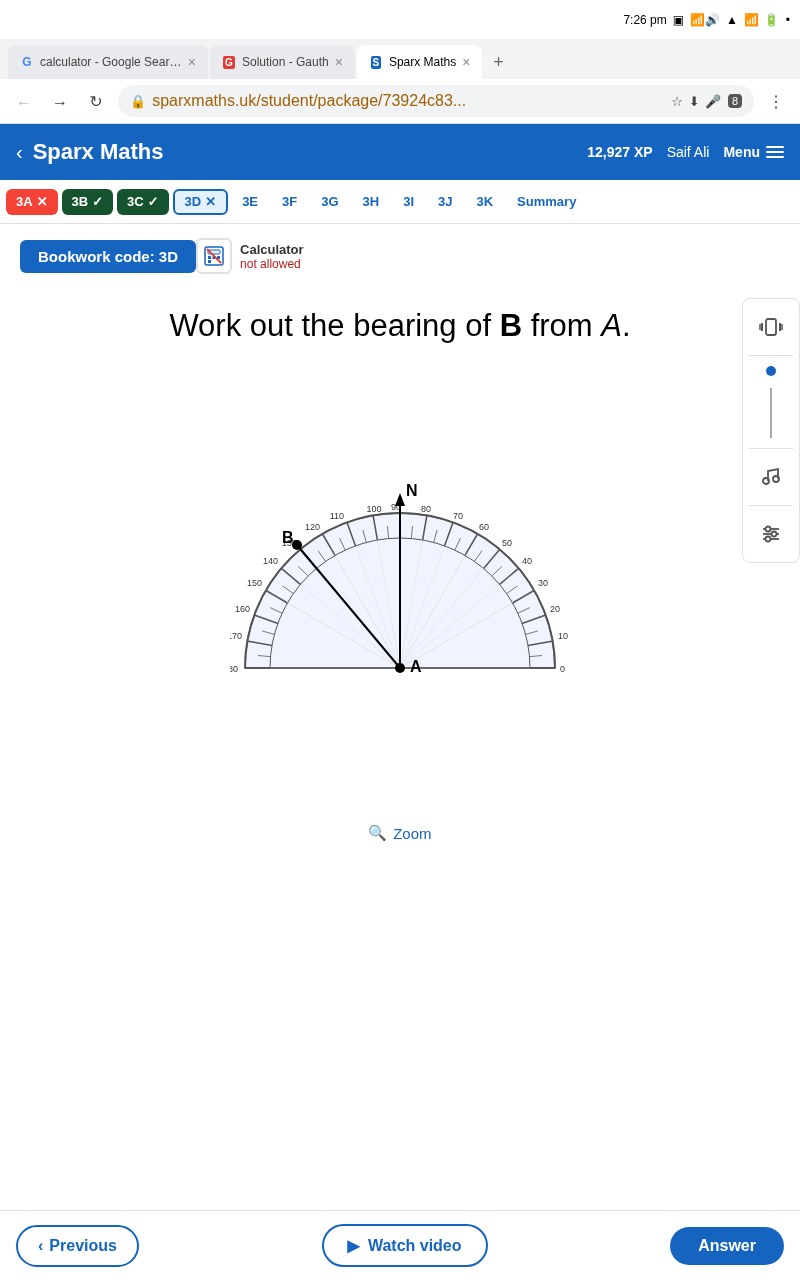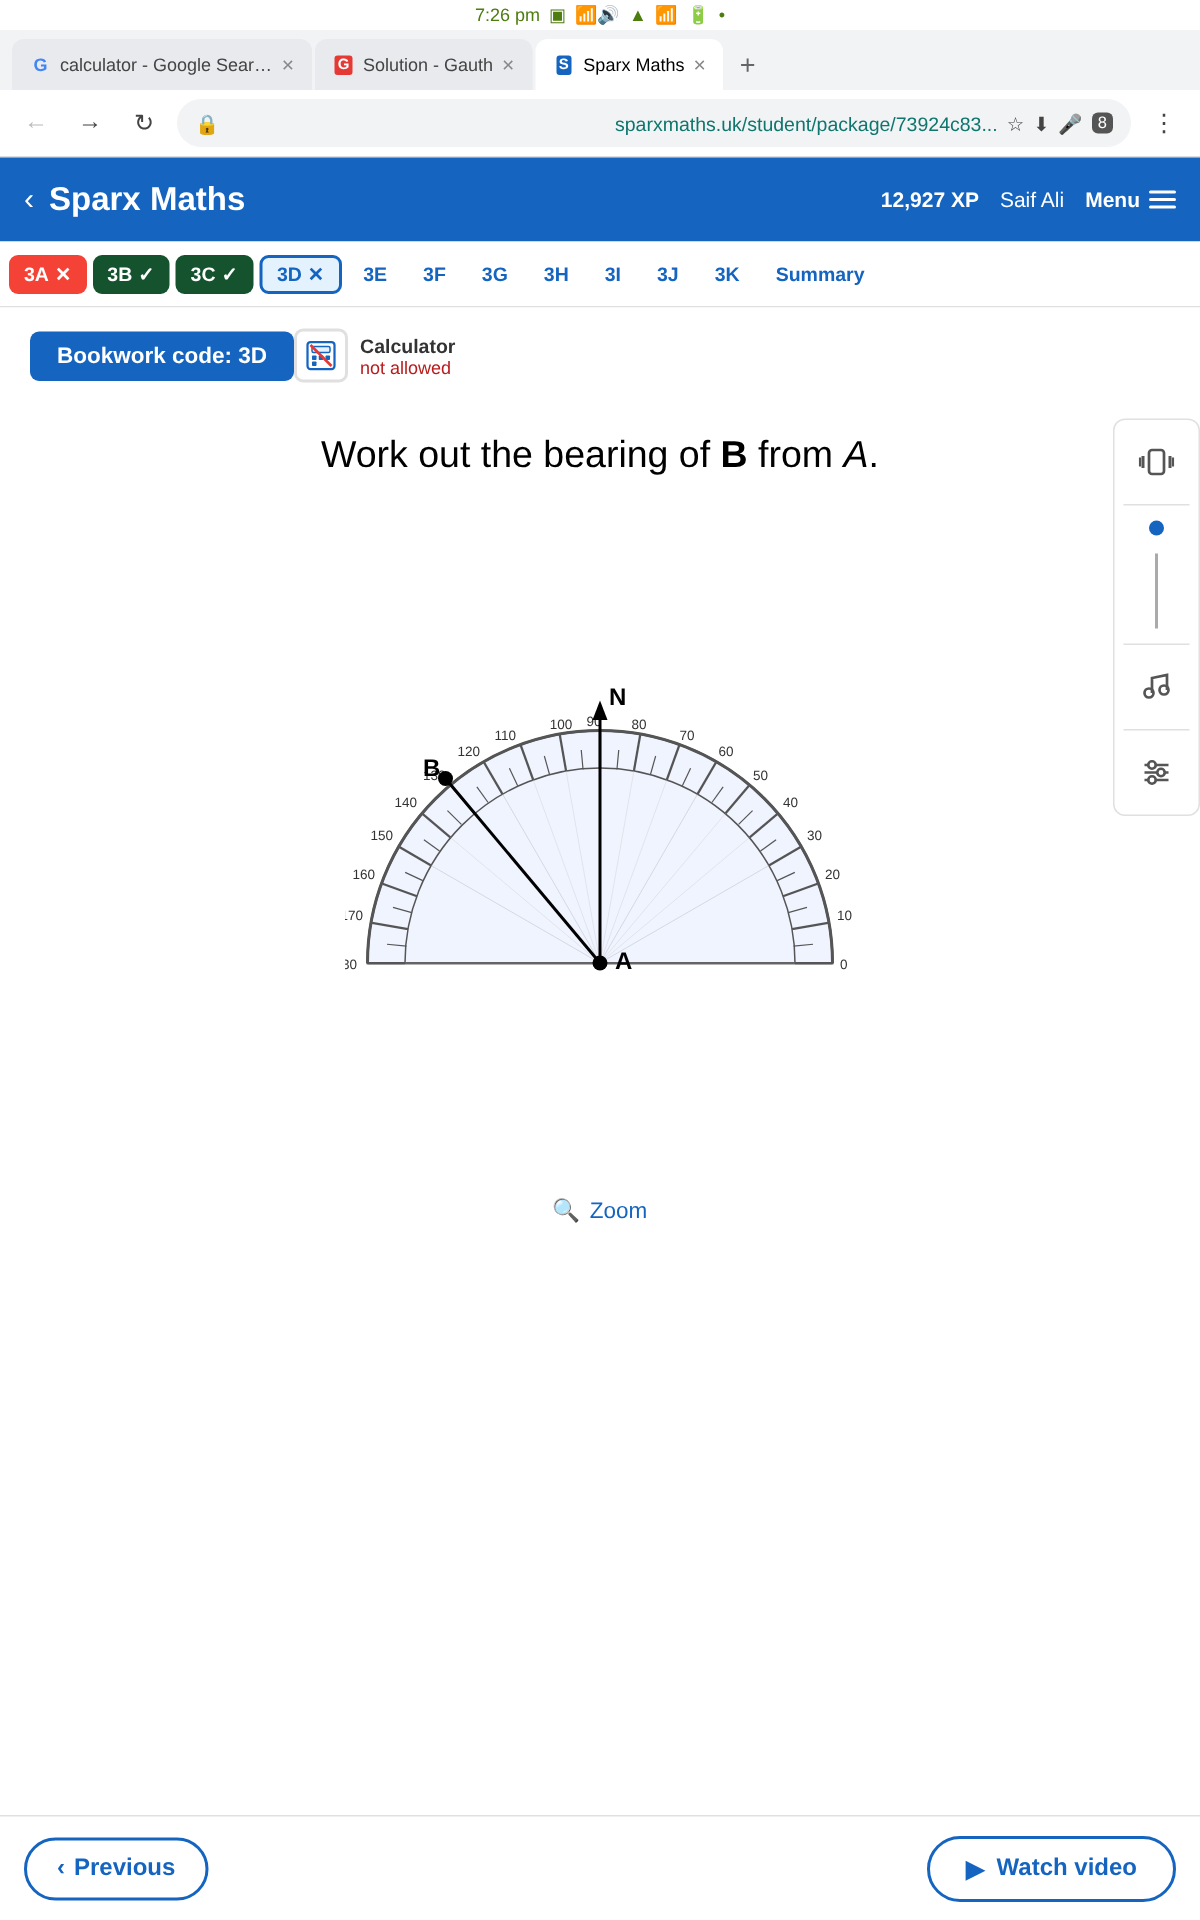--- a/index.html
+++ b/index.html
@@ -1,27 +1,27 @@
 <!DOCTYPE html>
 <html><head>
   <meta charset="utf-8">
   <style>
     * { margin: 0; padding: 0; box-sizing: border-box; }
     body { width: 800px; min-height: 1280px; font-family: Arial, sans-serif; background: #fff; overflow-x: hidden; }
 
     
     .status-bar {
       background: #fff;
-      height: 20px;
-      display: flex;
-      align-items: center;
-      justify-content: center;
+      height: 39px;
+      display: flex;
+      align-items: center;
+      justify-content: flex-end;
       padding: 0 10px;
       font-size: 12px;
-      color: #4d7c0f;
+      color: #000000;
     }
     .status-left { display: flex; align-items: center; gap: 6px; }
     .status-right { display: flex; align-items: center; gap: 6px; }
 
     
     .browser-chrome {
       background: #f1f3f4;
       border-bottom: 1px solid #dadce0;
     }
     .tabs-bar {
@@ -83,21 +83,21 @@
       border-radius: 16px;
       background: #f1f3f4;
       border: none;
       padding: 0 12px;
       font-size: 13px;
       color: #444;
       display: flex;
       align-items: center;
       gap: 6px;
     }
-    .address-text { flex: 1; font-size: 13px; color: #0f766e; text-align: right; }
+    .address-text { flex: 1; font-size: 16px; color: #a16207; }
     .address-icons { display: flex; align-items: center; gap: 6px; }
 
     
     .app-header {
       background: #1565c0;
       height: 56px;
       display: flex;
       align-items: center;
       justify-content: space-between;
       padding: 0 16px;
@@ -182,21 +182,21 @@
     .main-content {
       padding: 20px 20px 10px;
       display: flex;
       flex-direction: column;
       align-items: center;
       min-height: 900px;
       position: relative;
     }
 
     .question-text {
-      font-size: 25px;
+      font-size: 31px;
       text-align: center;
       margin-bottom: 24px;
       color: #000;
     }
 
     .protractor-container {
       position: relative;
       width: 340px;
       height: 440px;
       margin: 0 auto;
@@ -643,13 +643,16 @@
 
 <div class="bottom-nav">
   <button class="prev-btn">
     <span>‹</span>
     <span>Previous</span>
   </button>
   <button class="watch-btn">
     <span>▶</span>
     <span>Watch video</span>
   </button>
+  <button class="answer-btn">
+    <span>Answer</span>
+  </button>
 </div>
 
 </body></html>

